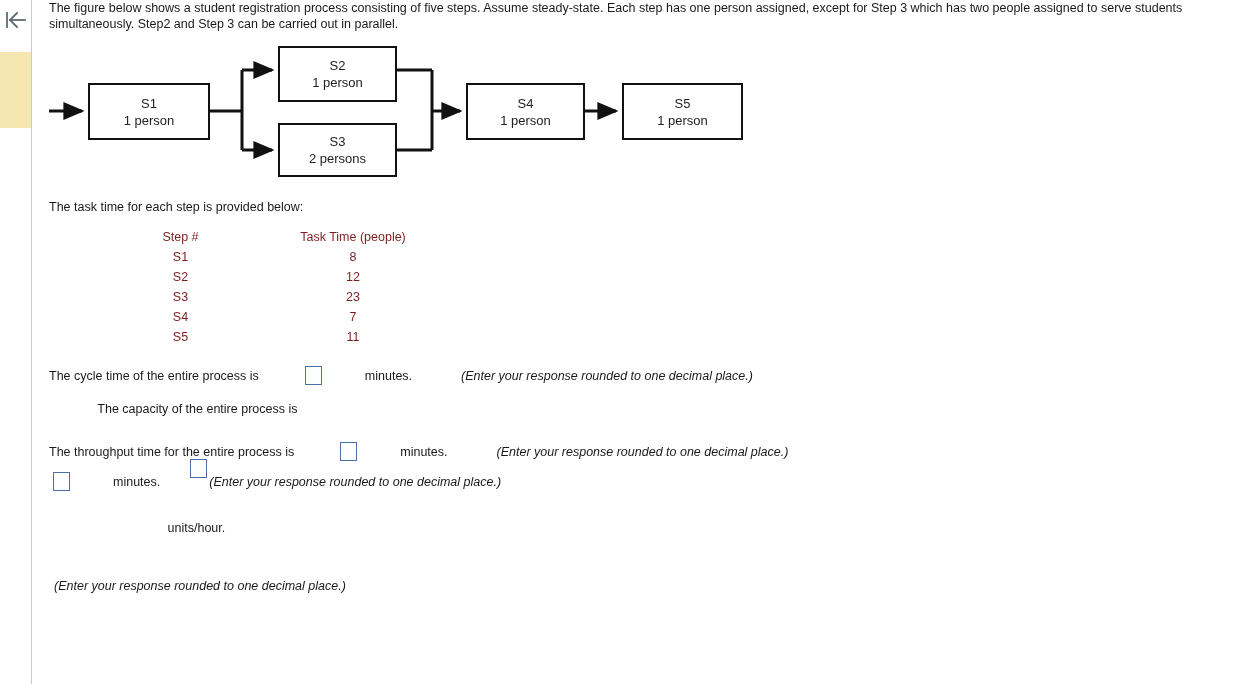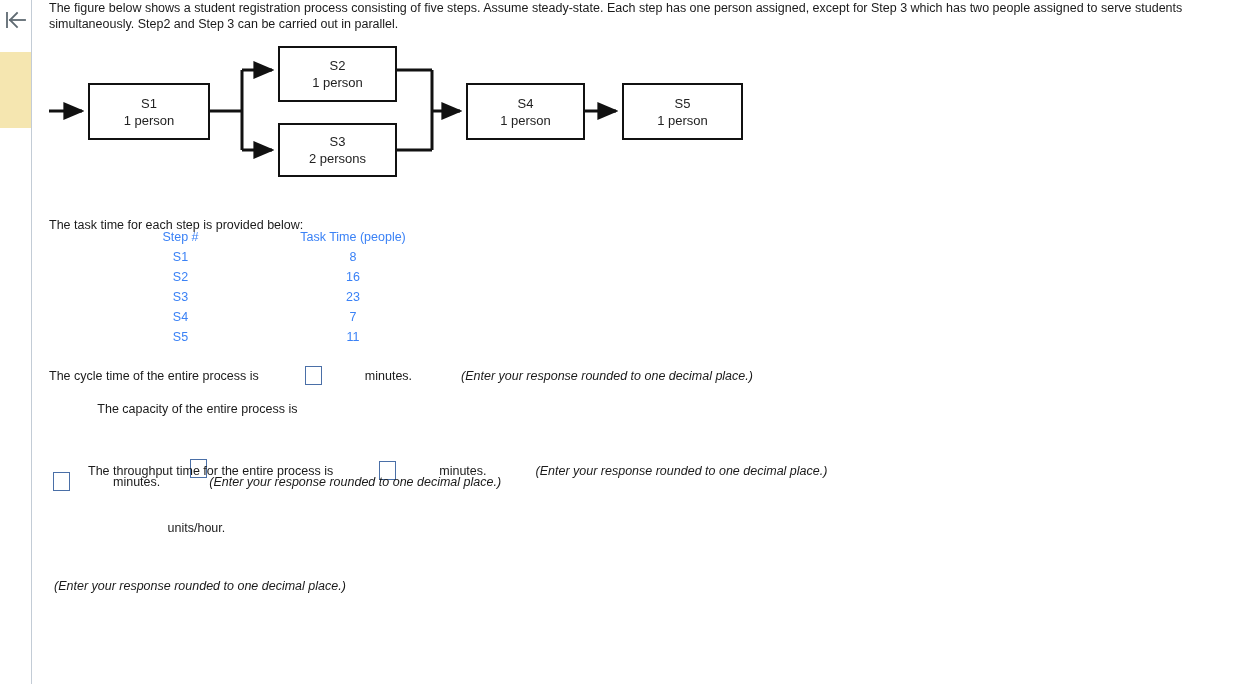--- a/index.html
+++ b/index.html
@@ -99,29 +99,29 @@
 
   
   .para {
     position: absolute;
     left: 16px;
     font-size: 12.5px;
     line-height: 16px;
     color: #1a1a1a;
     white-space: nowrap;
   }
-  #task-intro { top: 217px; }
+  #task-intro { top: 199px; }
 
   #task-table {
     position: absolute;
     left: 90px;
     top: 230px;
     border-collapse: collapse;
     font-size: 12.5px;
-    color: #3b82f6;
+    color: #7f1d1d;
   }
   #task-table th, #task-table td {
     padding: 0;
     height: 20px;
     font-weight: normal;
     vertical-align: top;
   }
   #task-table th.col-step, #task-table td.col-step {
     width: 115px;
     text-align: center;
@@ -138,21 +138,21 @@
     font-size: 12.5px;
     line-height: 16px;
     color: #1a1a1a;
     white-space: nowrap;
     display: flex;
     align-items: center;
     gap: 42px;
   }
   #q1 { top: 366px; }
   #q2 { top: 401px; flex-direction: column; }
-  #q3 { top: 461px; margin-left: 39px; }
+  #q3 { top: 442px; }
   #q4 { top: 472px; }
 
   .ansbox {
     display: inline-block;
     width: 17px;
     height: 19px;
     border: 1px solid #4a6fa7;
     background: #ffffff;
     box-sizing: border-box;
     margin: 0 1px 0 4px;
@@ -252,21 +252,21 @@
         <th class="col-time">Task Time (people)</th>
       </tr>
     </thead>
     <tbody>
       <tr>
         <td class="col-step">S1</td>
         <td class="col-time">8</td>
       </tr>
       <tr>
         <td class="col-step">S2</td>
-        <td class="col-time">16</td>
+        <td class="col-time">12</td>
       </tr>
       <tr>
         <td class="col-step">S3</td>
         <td class="col-time">23</td>
       </tr>
       <tr>
         <td class="col-step">S4</td>
         <td class="col-time">7</td>
       </tr>
       <tr>

